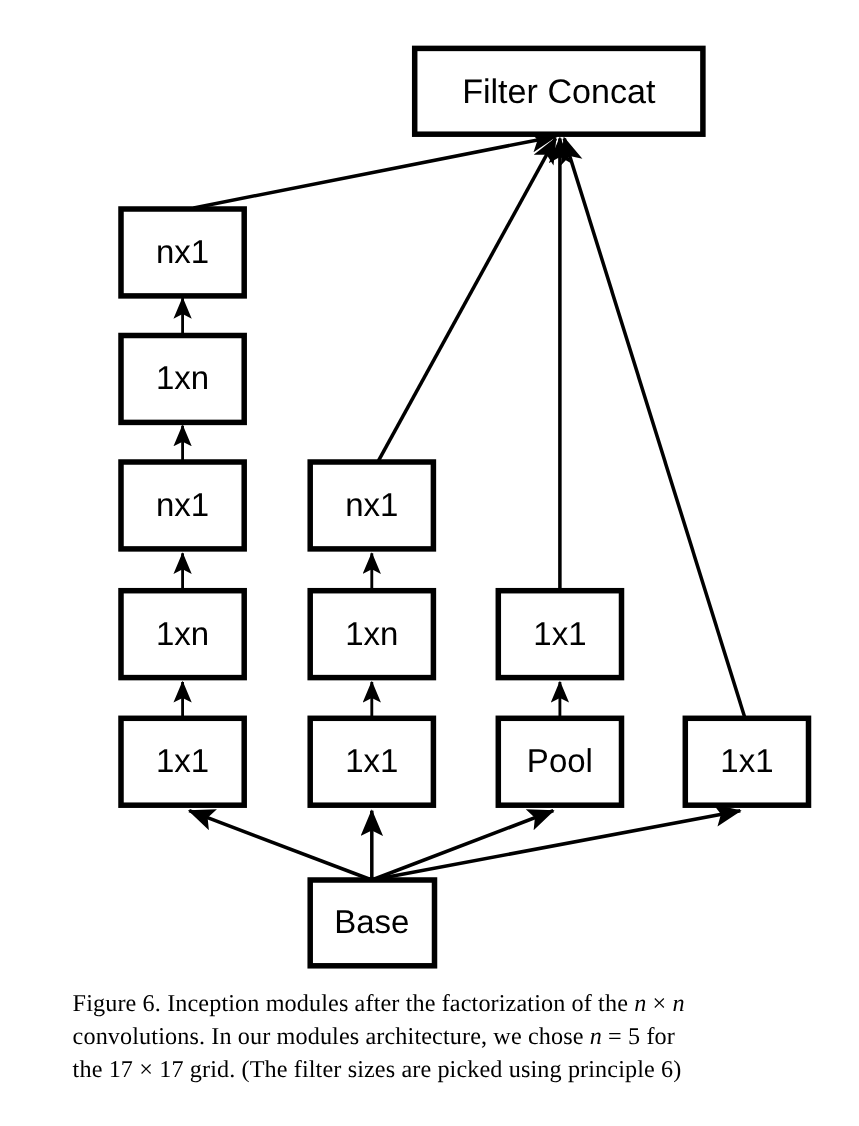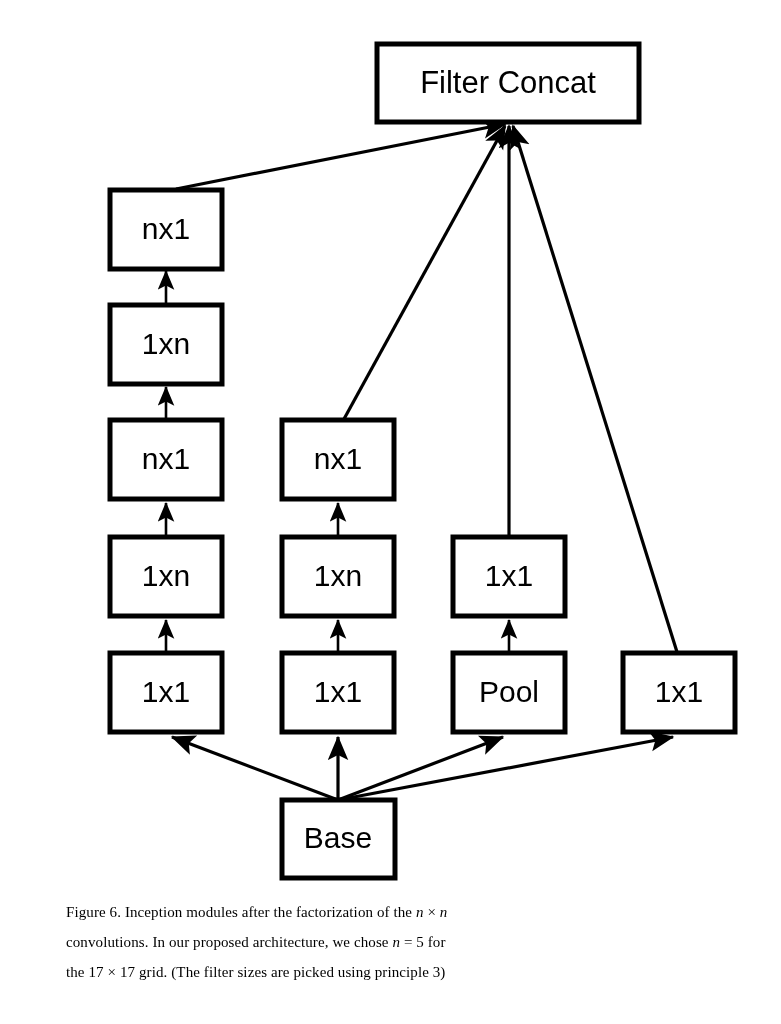--- a/index.html
+++ b/index.html
@@ -46,21 +46,21 @@
     stroke: #000000;
     stroke-width: 3.2;
     fill: none;
   }
   #caption {
     position: absolute;
     left: 66px;
     top: 897px;
     width: 648px;
     font-family: "Liberation Serif", serif;
-    font-size: 15px;
+    font-size: 22px;
     line-height: 30px;
     color: #000000;
     text-align: left;
     letter-spacing: 0.1px;
   }
   #caption .ital {
     font-style: italic;
   }
   #caption .line {
     display: block;
@@ -166,17 +166,17 @@
     </g>
 
     <g>
       <rect class="node-rect" x="282" y="800" width="113" height="78"></rect>
       <text class="node-label" x="338" y="840">Base</text>
     </g>
   </svg>
 
   <div id="caption">
     <span class="line"><span>Figure 6. Inception modules after the factorization of the </span><span class="ital">n</span><span> × </span><span class="ital">n</span></span>
-    <span class="line"><span>convolutions.  In our proposed architecture, we chose </span><span class="ital">n</span><span> = 5 for</span></span>
-    <span class="line"><span>the </span><span>17</span><span> × </span><span>17</span><span> grid. (The filter sizes are picked using principle 3)</span></span>
+    <span class="line"><span>convolutions.  In our modules architecture, we chose </span><span class="ital">n</span><span> = 5 for</span></span>
+    <span class="line"><span>the </span><span>17</span><span> × </span><span>17</span><span> grid. (The filter sizes are picked using principle 6)</span></span>
   </div>
 
 </div>
 
 </body></html>

